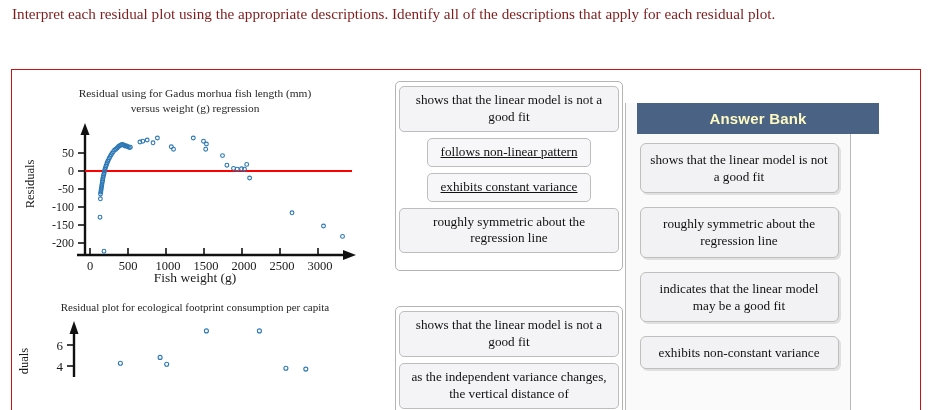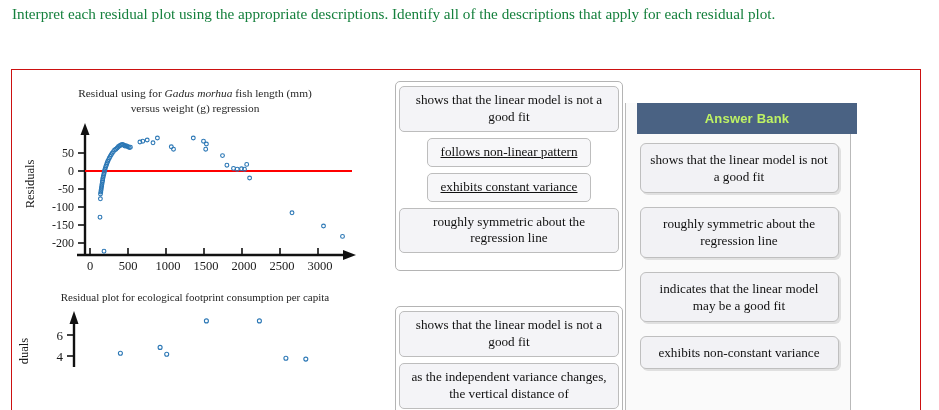--- a/index.html
+++ b/index.html
@@ -5,41 +5,41 @@
   html,body{margin:0;padding:0;}
   body{
     width:939px;height:410px;overflow:hidden;background:#ffffff;
     font-family:"Liberation Serif", serif;
     color:#1a1a1a;
   }
   #root{position:relative;width:939px;height:410px;}
 
   .prompt{
     position:absolute;left:12px;top:4px;width:918px;
-    font-size:15.2px;line-height:1.35;color:#15803d;
+    font-size:15.2px;line-height:1.35;color:#7f1d1d;
     font-family:"Liberation Serif", serif;
     white-space:nowrap;
   }
 
   .redbox{
     position:absolute;left:11px;top:69px;width:910px;height:341px;
     border:1.5px solid #cc1111;border-bottom:none;
     box-sizing:border-box;background:#fff;
   }
 
   
   .charts{position:absolute;left:0px;top:0px;width:366px;height:339px;overflow:hidden;}
 
   .chart-block{position:relative;width:366px;}
   .chart-title{
     text-align:center;font-size:11.4px;line-height:1.32;color:#262626;
     font-family:"Liberation Serif", serif;
     padding:0 28px;margin:0;
   }
-  .chart-title .ital{font-style:italic;}
+  .chart-title .ital{}
 
   .plot{position:relative;width:366px;}
   svg{display:block;}
 
   
   .dropcol{position:absolute;left:375px;top:0px;width:245px;height:341px;}
 
   .zone{
     position:absolute;left:8px;width:228px;
     border:1px solid #b4b4b4;border-radius:5px;background:#ffffff;
@@ -61,24 +61,24 @@
   .chip.full{width:220px;}
   .chip.inner{width:164px;background:#f7f7f9;text-decoration:underline;}
 
   
   .bank{
     position:absolute;left:625px;top:103px;width:226px;height:307px;
     border:1px solid #b9b9b9;border-top:none;border-bottom:none;
     background:#fafafa;box-sizing:border-box;
   }
   .bank-header{
-    position:absolute;left:11px;top:0px;width:220px;height:31px;
-    background:#4a6283;color:#bef264;
+    position:absolute;left:11px;top:0px;width:242px;height:31px;
+    background:#4a6283;color:#fef9c3;
     font-family:"Liberation Sans", sans-serif;
-    font-size:13px;font-weight:bold;
+    font-size:15px;font-weight:bold;
     display:flex;align-items:center;justify-content:center;
     letter-spacing:.2px;
   }
   .bank-list{position:absolute;left:0;top:31px;width:226px;padding-top:9px;}
   .bank-chip{
     box-sizing:border-box;
     width:199px;margin:0 auto 14px auto;
     border:1px solid #bfbfbf;border-radius:6px;
     background:#f2f2f5;
     box-shadow:2px 2px 0 rgba(0,0,0,0.10);
@@ -217,20 +217,21 @@
                 <circle cx="229.5" cy="52.8" r="1.9"></circle>
                 <circle cx="232.5" cy="53.2" r="1.9"></circle>
                 <circle cx="234.7" cy="48.4" r="1.9"></circle>
                 <circle cx="237.6" cy="62.0" r="1.9"></circle>
                 <circle cx="280.0" cy="96.8" r="1.9"></circle>
                 <circle cx="311.5" cy="110.0" r="1.9"></circle>
                 <circle cx="330.5" cy="120.4" r="1.9"></circle>
               </g>
           </svg>
 
+          <div style="text-align:center;font-family:'Liberation Serif',serif;font-size:13.5px;margin-top:-6px;">Fish weight (g)</div>
         </div>
       </div>
 
       <div class="chart-block" style="margin-top:14px;">
         <div class="chart-title" style="font-size:11px;">
           <span>Residual plot for ecological footprint consumption per capita</span><br>
         </div>
 
         <div class="plot">
           <svg width="366" height="62" viewBox="0 0 366 62">

